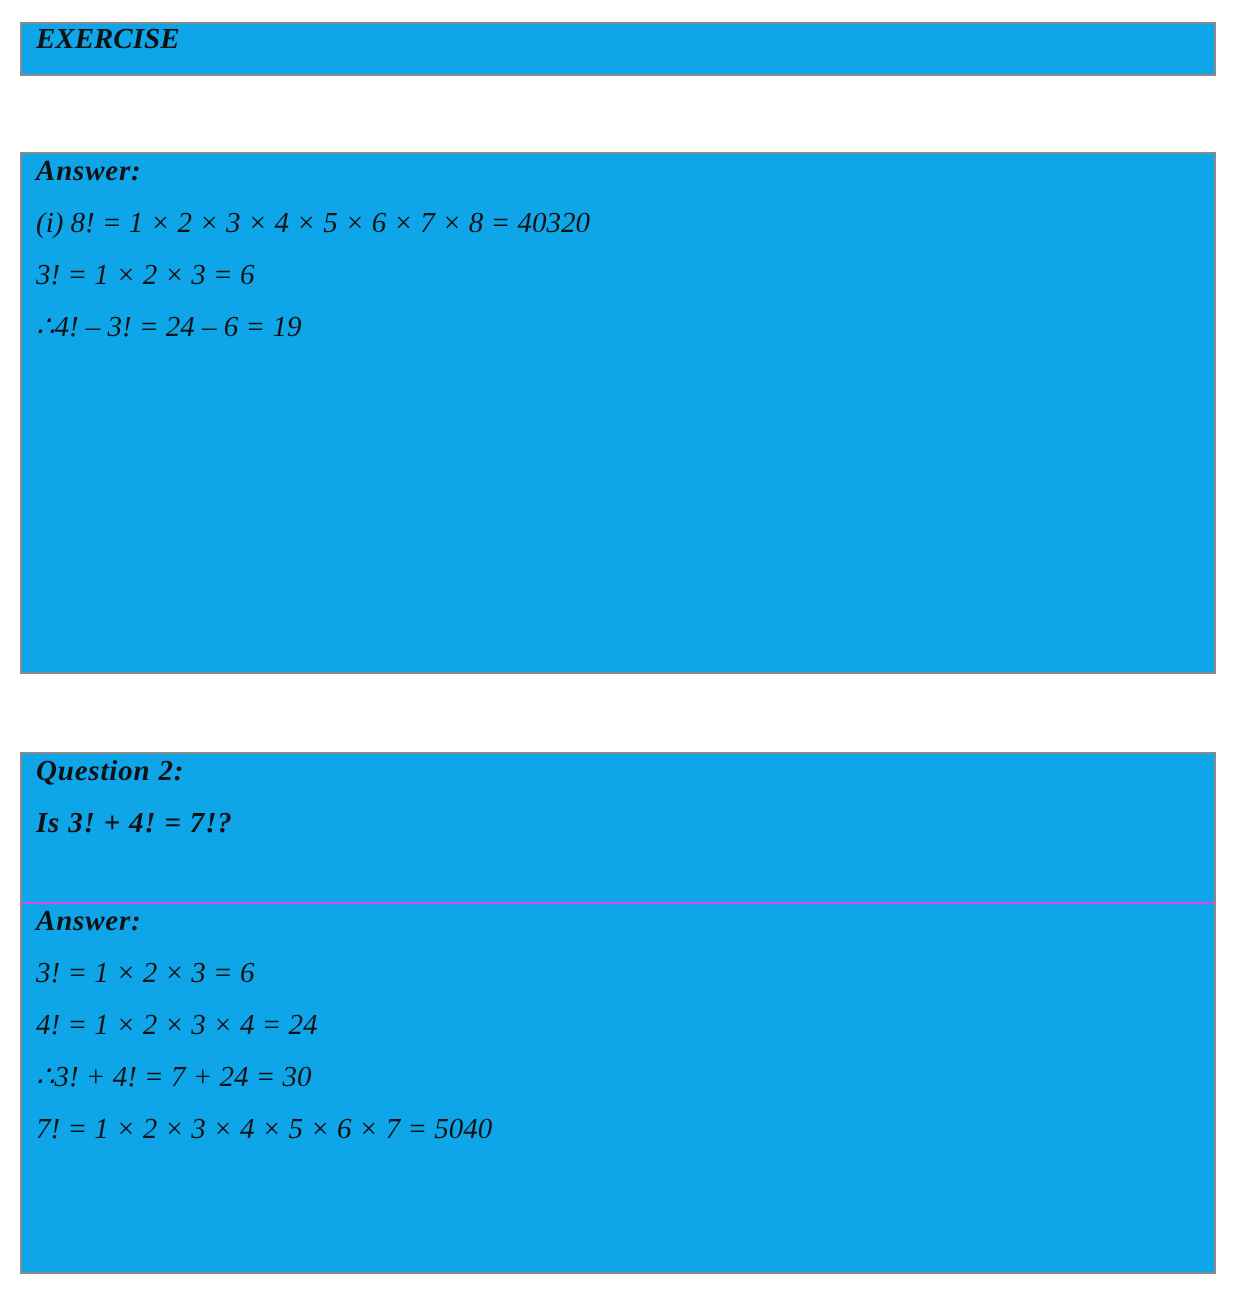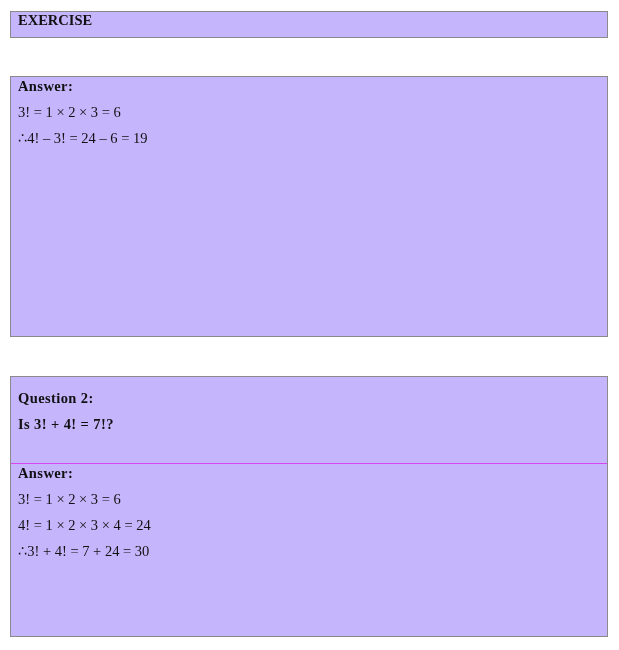--- a/index.html
+++ b/index.html
@@ -14,21 +14,22 @@
       overflow: hidden;
       font-family: "Liberation Serif", "DejaVu Serif", serif;
       color: #111111;
     }
     .box {
       position: absolute;
       left: 10px;
       width: 598px;
       border: 1px solid #8a8a8a;
       box-sizing: border-box;
-      background: #c4b5fd;
+      background: #0ea5e9;
+      font-style: italic;
     }
     .cell {
       box-sizing: border-box;
       padding: 0 0 0 7px;
     }
     .cell + .cell {
       border-top: 1px solid #d946ef;
     }
     .line {
       height: 26px;
@@ -47,45 +48,47 @@
     .title-box .cell .line {
       height: 16px;
       line-height: 16px;
       margin-top: 0px;
       letter-spacing: 0px;
     }
     #q1 { top: 76px; height: 261px; }
     #q1 .qcell { height: 104px; padding-top: 0px; }
     #q1 .acell { height: 155px; }
     #q2 { top: 376px; height: 261px; }
-    #q2 .qcell { height: 78px; margin-top: 12px; }
+    #q2 .qcell { height: 78px; }
     #q2 .acell { height: 181px; }
     .qcell .line:first-child, .acell .line:first-child { margin-top: -4px; }
   </style>
 </head>
 <body>
 
 <div class="box title-box">
   <div class="cell">
     <div class="line bold">EXERCISE</div>
   </div>
 </div>
 
 <div class="box" id="q1">
   <div class="cell acell">
     <div class="line bold">Answer:</div>
+    <div class="line">(i) 8! = 1 × 2 × 3 × 4 × 5 × 6 × 7 × 8 = 40320</div>
     <div class="line">3! = 1 × 2 × 3 = 6</div>
     <div class="line">∴4! – 3! = 24 – 6 = 19</div>
   </div>
 </div>
 
 <div class="box" id="q2">
   <div class="cell qcell">
     <div class="line bold">Question 2:</div>
     <div class="line bold">Is 3! + 4! = 7!?</div>
   </div>
   <div class="cell acell">
     <div class="line bold">Answer:</div>
     <div class="line">3! = 1 × 2 × 3 = 6</div>
     <div class="line">4! = 1 × 2 × 3 × 4 = 24</div>
     <div class="line">∴3! + 4! = 7 + 24 = 30</div>
+    <div class="line">7! = 1 × 2 × 3 × 4 × 5 × 6 × 7 = 5040</div>
   </div>
 </div>
 
 </body></html>

